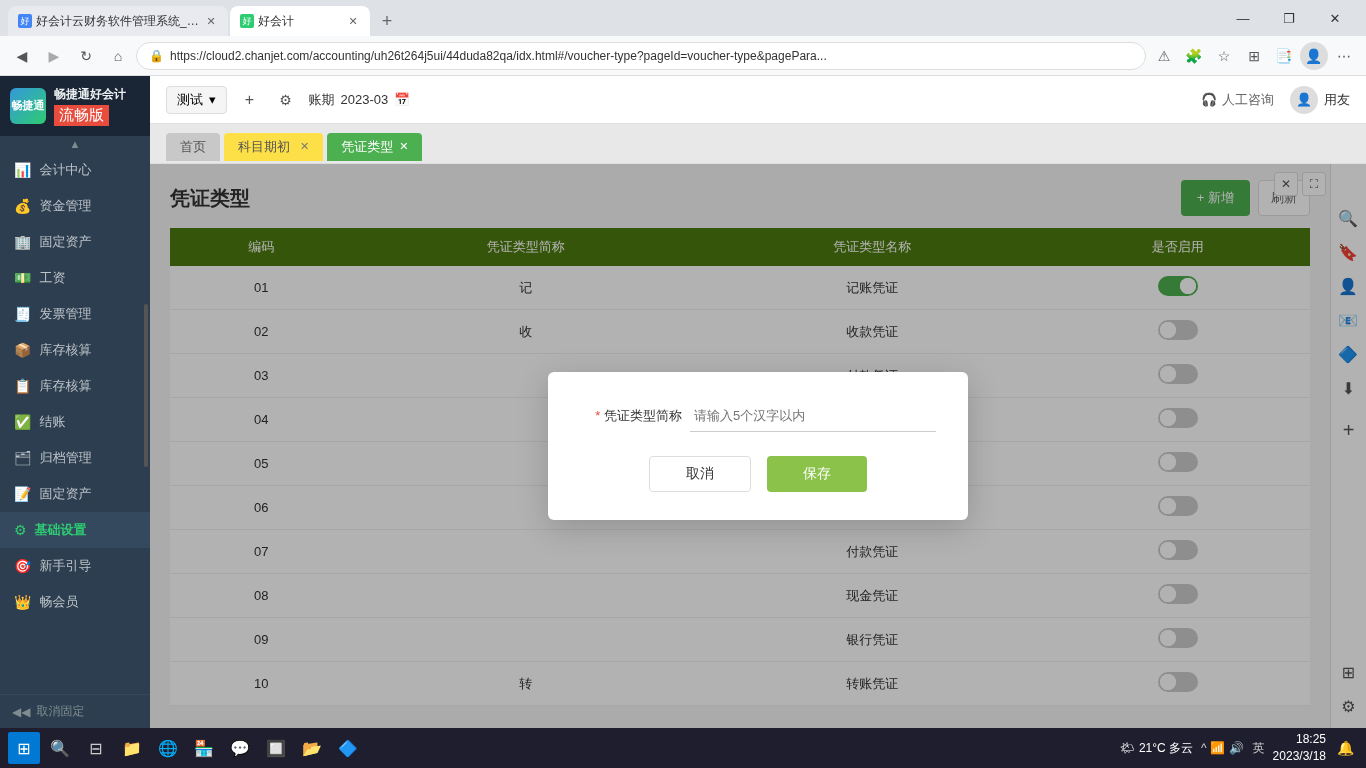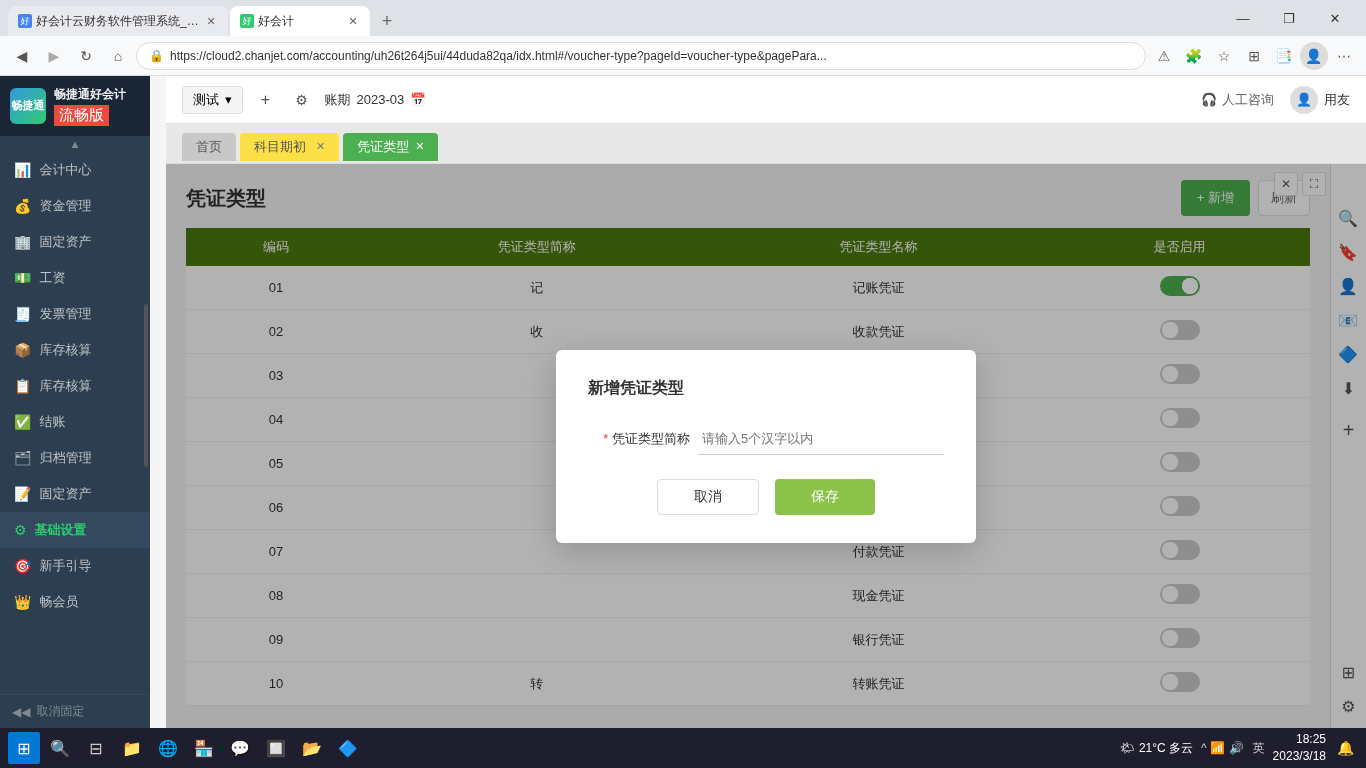--- a/index.html
+++ b/index.html
@@ -127,21 +127,21 @@
     </div>
 
     <div style="padding:8px 12px;color:#7f8c8d;font-size:12px;cursor:pointer;border-top:1px solid #34495e;display:flex;align-items:center;gap:6px;">
       <span>◀◀</span>
       <span>取消固定</span>
     </div>
 
     <div style="position:absolute;right:2px;top:35%;width:4px;height:25%;background:#555;border-radius:2px;"></div>
   </div>
 
-  <div style="flex:1;display:flex;flex-direction:column;background:#f5f5f5;overflow:hidden;position:relative;padding-left:16px;">
+  <div style="flex:1;display:flex;flex-direction:column;background:#f5f5f5;overflow:hidden;position:relative;">
 
     <div style="height:48px;background:#fff;border-bottom:1px solid #e0e0e0;display:flex;align-items:center;padding:0 16px;gap:10px;">
       <div style="display:flex;align-items:center;gap:6px;background:#f5f5f5;border:1px solid #ddd;border-radius:4px;padding:4px 10px;cursor:pointer;font-size:13px;">
         <span>测试</span>
         <span>▾</span>
       </div>
       <button style="width:26px;height:26px;display:flex;align-items:center;justify-content:center;border-radius:4px;cursor:pointer;color:#555;font-size:16px;border:none;background:transparent;">+</button>
       <button style="width:26px;height:26px;display:flex;align-items:center;justify-content:center;border-radius:4px;cursor:pointer;color:#555;font-size:14px;border:none;background:transparent;">⚙</button>
       <div style="display:flex;align-items:center;gap:6px;font-size:13px;color:#333;">
         <span>账期</span>
@@ -275,21 +275,20 @@
         <div style="width:28px;height:28px;display:flex;align-items:center;justify-content:center;cursor:pointer;border-radius:4px;color:#555;font-size:16px;">🔷</div>
         <div style="width:28px;height:28px;display:flex;align-items:center;justify-content:center;cursor:pointer;border-radius:4px;color:#555;font-size:16px;">⬇</div>
         <div style="width:28px;height:28px;display:flex;align-items:center;justify-content:center;cursor:pointer;border-radius:4px;color:#555;font-size:20px;margin-top:8px;">+</div>
         <div style="flex:1;"></div>
         <div style="width:28px;height:28px;display:flex;align-items:center;justify-content:center;cursor:pointer;border-radius:4px;color:#555;font-size:16px;">⊞</div>
         <div style="width:28px;height:28px;display:flex;align-items:center;justify-content:center;cursor:pointer;border-radius:4px;color:#555;font-size:16px;">⚙</div>
       </div>
 
       <div style="position:absolute;top:0;left:0;right:0;bottom:0;background:rgba(0,0,0,0.3);display:flex;align-items:center;justify-content:center;z-index:100;">
         <div style="background:#fff;border-radius:6px;width:420px;padding:28px 32px;box-shadow:0 8px 32px rgba(0,0,0,0.18);">
-          <div style="font-size:16px;font-weight:bold;color:#333;margin-bottom:24px;">新增凭证类型</div>
 
           <div style="display:flex;align-items:center;margin-bottom:24px;">
             <label style="font-size:13px;color:#333;width:110px;text-align:right;flex-shrink:0;padding-right:8px;">
               <span style="color:#e74c3c;">*</span>
               <span>凭证类型简称</span>
             </label>
             <input type="text" style="flex: 1 1 0%; height: 32px; border-top: none; border-right: none; border-left: none; border-image: initial; border-bottom: 1px solid rgb(204, 204, 204); outline: none; font-size: 13px; color: rgb(51, 51, 51); padding: 4px;" placeholder="请输入5个汉字以内">
           </div>
 
 

